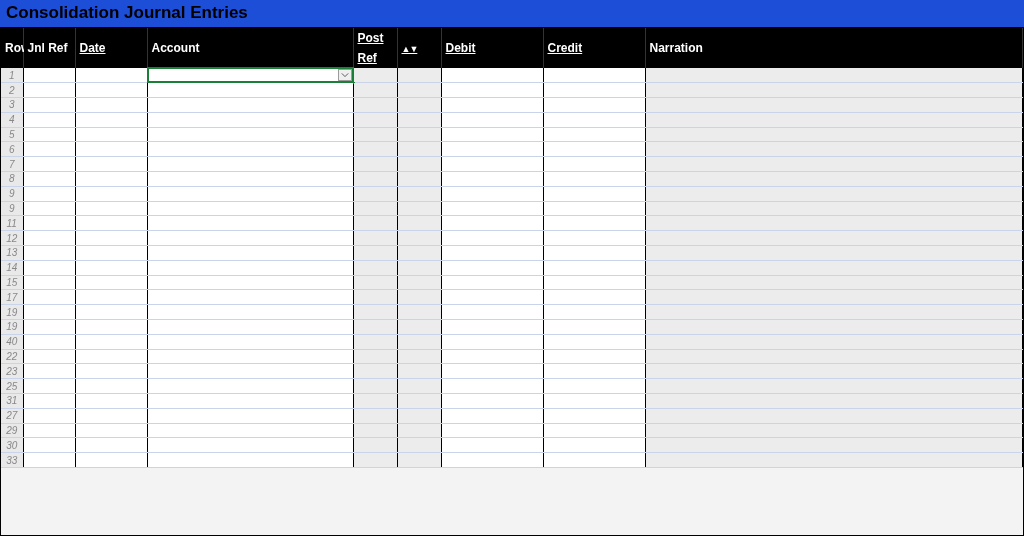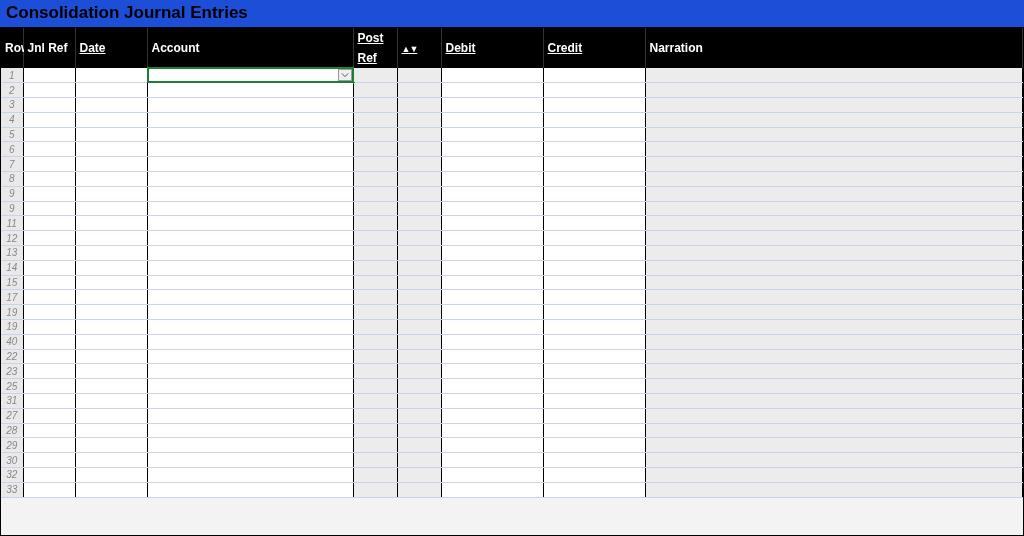--- a/index.html
+++ b/index.html
@@ -331,54 +331,32 @@
             <td class="edcell"></td>
             <td class="edcell"></td>
             <td class="edcell"></td>
             <td class="rocell"></td>
             <td class="rocell"></td>
             <td class="edcell"></td>
             <td class="edcell"></td>
             <td class="rocell"></td>
           </tr>
           <tr>
-            <td class="rowcell">28</td>
-            <td class="edcell"></td>
-            <td class="edcell"></td>
-            <td class="edcell"></td>
-            <td class="rocell"></td>
-            <td class="rocell"></td>
-            <td class="edcell"></td>
-            <td class="edcell"></td>
-            <td class="rocell"></td>
-          </tr>
-          <tr>
             <td class="rowcell">29</td>
             <td class="edcell"></td>
             <td class="edcell"></td>
             <td class="edcell"></td>
             <td class="rocell"></td>
             <td class="rocell"></td>
             <td class="edcell"></td>
             <td class="edcell"></td>
             <td class="rocell"></td>
           </tr>
           <tr>
             <td class="rowcell">30</td>
-            <td class="edcell"></td>
-            <td class="edcell"></td>
-            <td class="edcell"></td>
-            <td class="rocell"></td>
-            <td class="rocell"></td>
-            <td class="edcell"></td>
-            <td class="edcell"></td>
-            <td class="rocell"></td>
-          </tr>
-          <tr>
-            <td class="rowcell">32</td>
             <td class="edcell"></td>
             <td class="edcell"></td>
             <td class="edcell"></td>
             <td class="rocell"></td>
             <td class="rocell"></td>
             <td class="edcell"></td>
             <td class="edcell"></td>
             <td class="rocell"></td>
           </tr>
           <tr>

